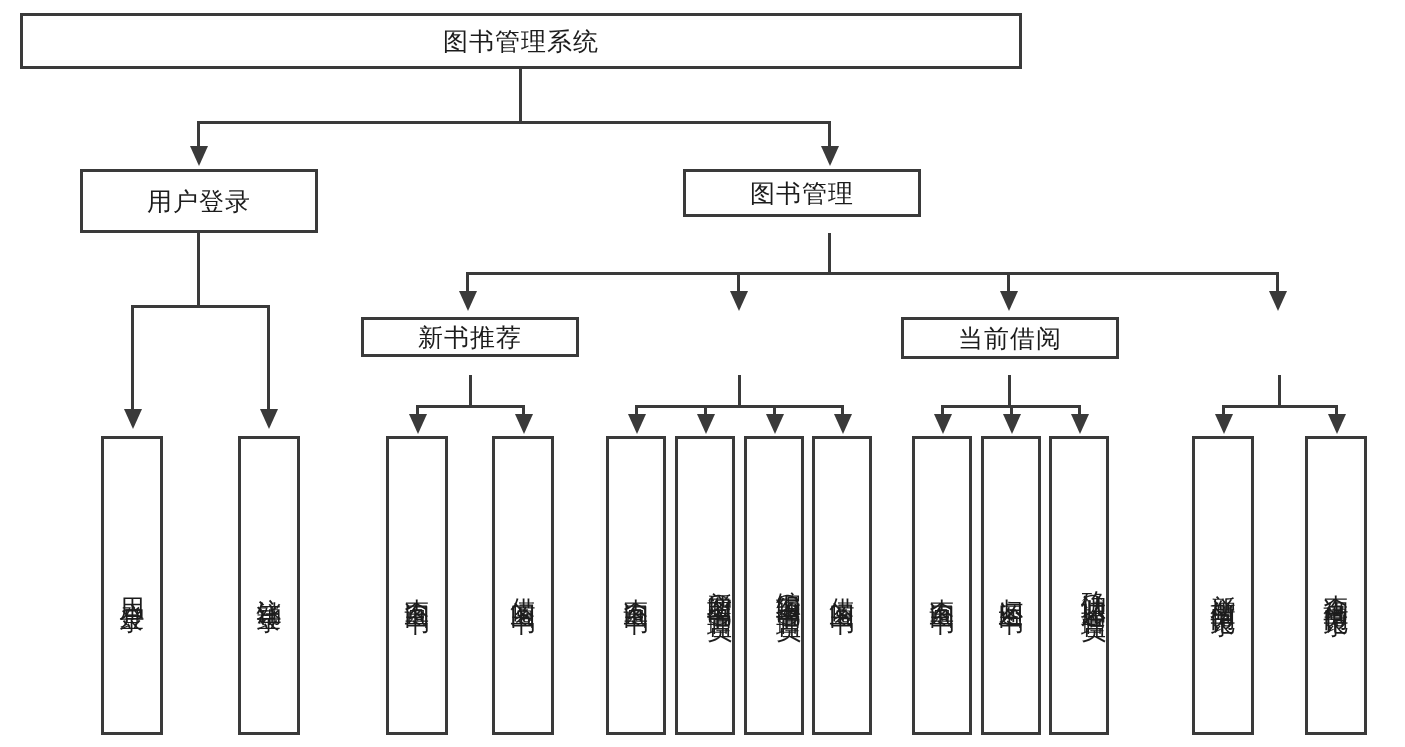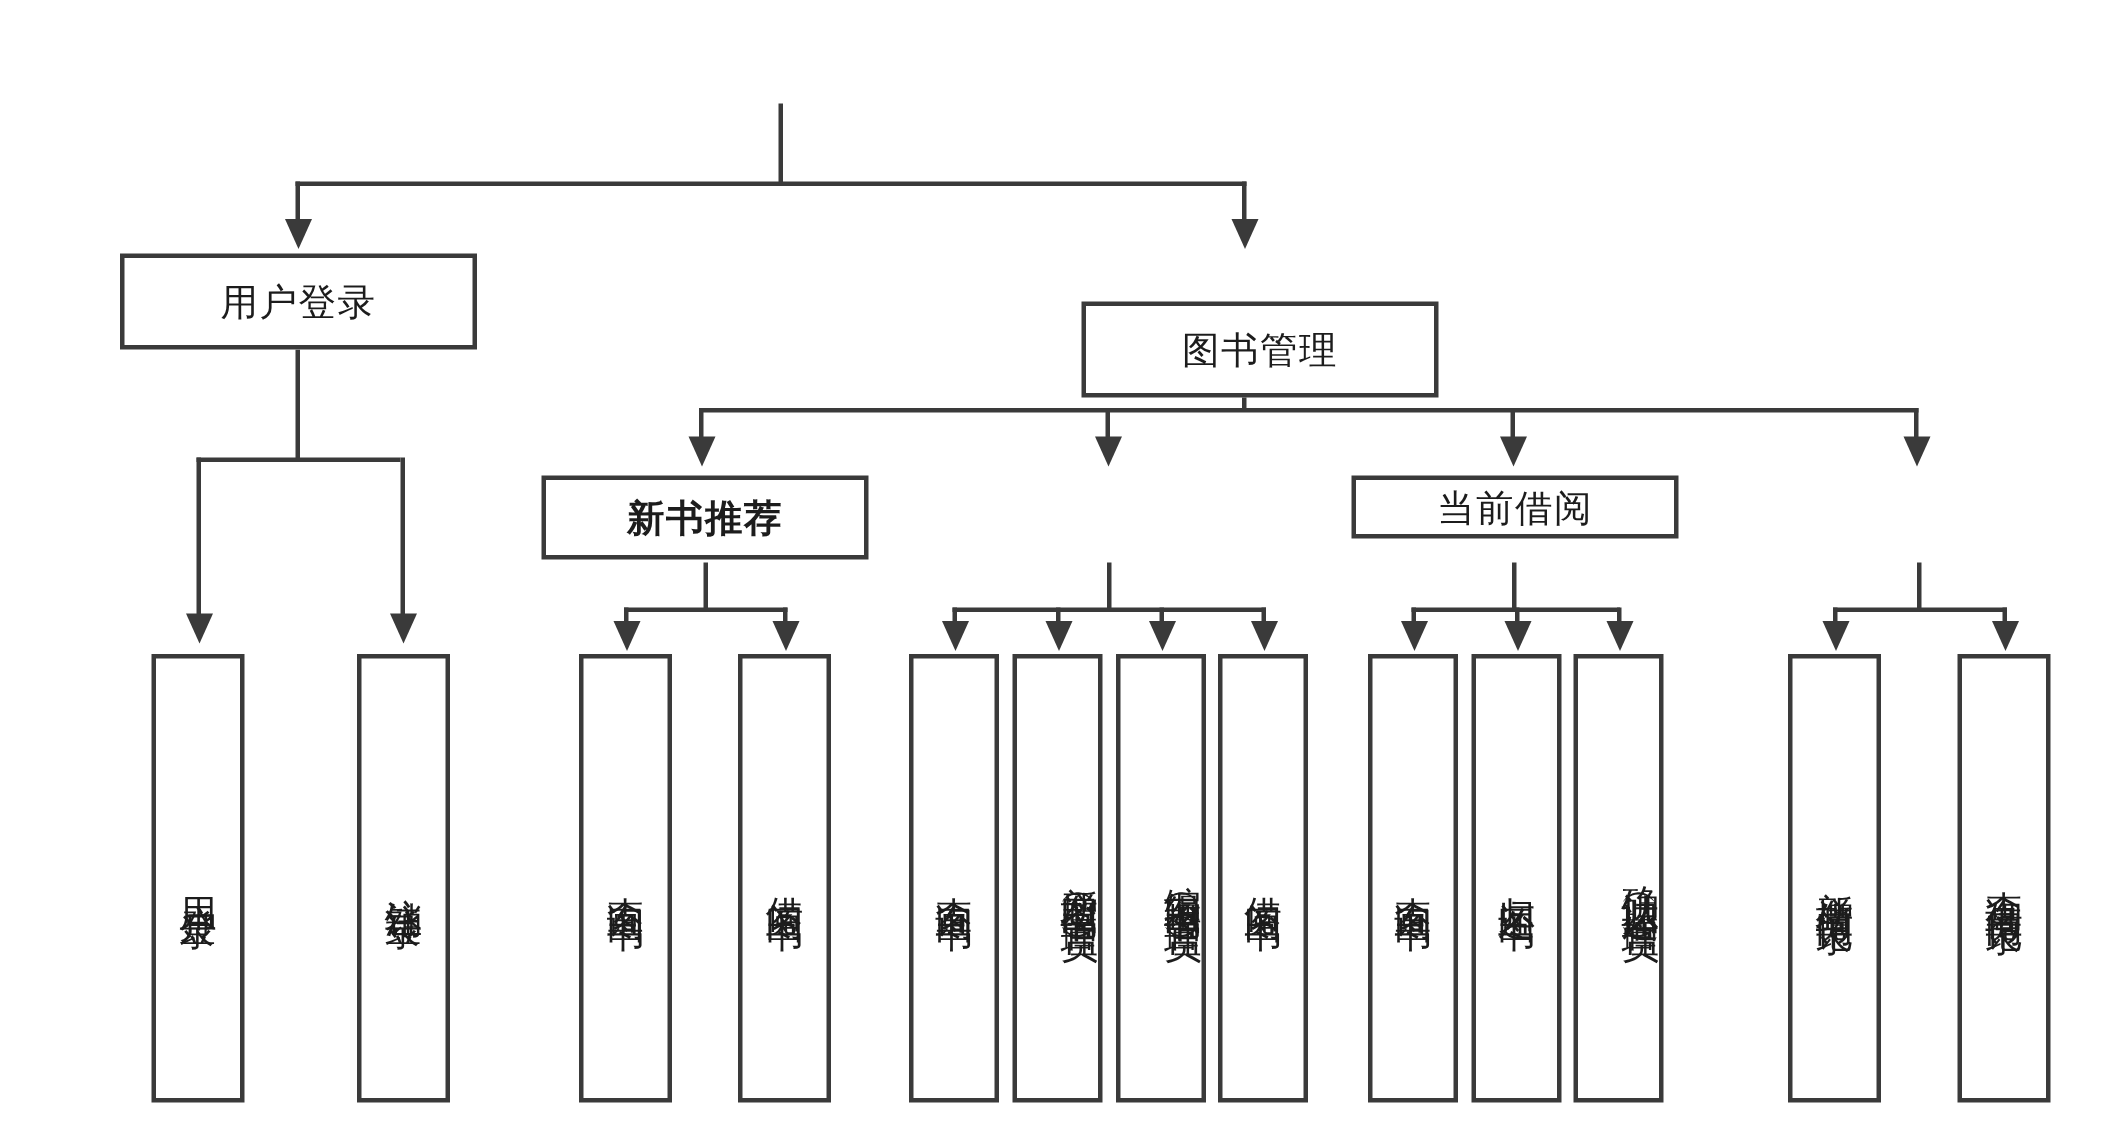--- a/index.html
+++ b/index.html
@@ -81,34 +81,37 @@
     white-space: nowrap;
     z-index: 5;
     font-family: "DejaVu Sans", "Liberation Sans", sans-serif;
   }
 </style>
 </head>
 <body>
 
 <div id="canvas">
 
+  <div class="node h" style="left:20px; top:13px; width:1002px; height:56px;">
+    <span class="label">图书管理系统</span>
+  </div>
 
   <div class="ln v" style="left:519px; top:69px; height:53px;"></div>
 
   <div class="ln h" style="left:197px; top:121px; width:634px;"></div>
 
   <div class="ln v" style="left:197px; top:121px; height:30px;"></div>
   <div class="arrow" style="left:190px; top:146px;"></div>
   <div class="ln v" style="left:828px; top:121px; height:30px;"></div>
   <div class="arrow" style="left:821px; top:146px;"></div>
 
   <div class="node h" style="left:80px; top:169px; width:238px; height:64px;">
     <span class="label">用户登录</span>
   </div>
-  <div class="node h" style="left:721px; top:169px; width:238px; height:64px;margin-top:32px;">
+  <div class="node h" style="left:683px; top:169px; width:238px; height:48px;">
     <span class="label">图书管理</span>
   </div>
 
   <div class="ln v" style="left:197px; top:233px; height:73px;"></div>
   <div class="ln h" style="left:131px; top:305px; width:136px;"></div>
   <div class="ln v" style="left:131px; top:305px; height:105px;"></div>
   <div class="arrow" style="left:124px; top:409px;"></div>
   <div class="ln v" style="left:267px; top:305px; height:105px;"></div>
   <div class="arrow" style="left:260px; top:409px;"></div>
 
@@ -116,21 +119,21 @@
   <div class="ln h" style="left:466px; top:272px; width:813px;"></div>
   <div class="ln v" style="left:466px; top:272px; height:22px;"></div>
   <div class="arrow" style="left:459px; top:291px;"></div>
   <div class="ln v" style="left:737px; top:272px; height:22px;"></div>
   <div class="arrow" style="left:730px; top:291px;"></div>
   <div class="ln v" style="left:1007px; top:272px; height:22px;"></div>
   <div class="arrow" style="left:1000px; top:291px;"></div>
   <div class="ln v" style="left:1276px; top:272px; height:22px;"></div>
   <div class="arrow" style="left:1269px; top:291px;"></div>
 
-  <div class="node h" style="left:361px; top:317px; width:218px; height:56px;font-weight:bold;">
+  <div class="node h" style="left:361px; top:317px; width:218px; height:40px;">
     <span class="label">新书推荐</span>
   </div>
   <div class="node h" style="left:901px; top:317px; width:218px; height:42px;">
     <span class="label">当前借阅</span>
   </div>
 
   <div class="ln v" style="left:469px; top:375px; height:31px;"></div>
   <div class="ln h" style="left:416px; top:405px; width:109px;"></div>
   <div class="ln v" style="left:416px; top:405px; height:12px;"></div>
   <div class="arrow" style="left:409px; top:414px;"></div>

